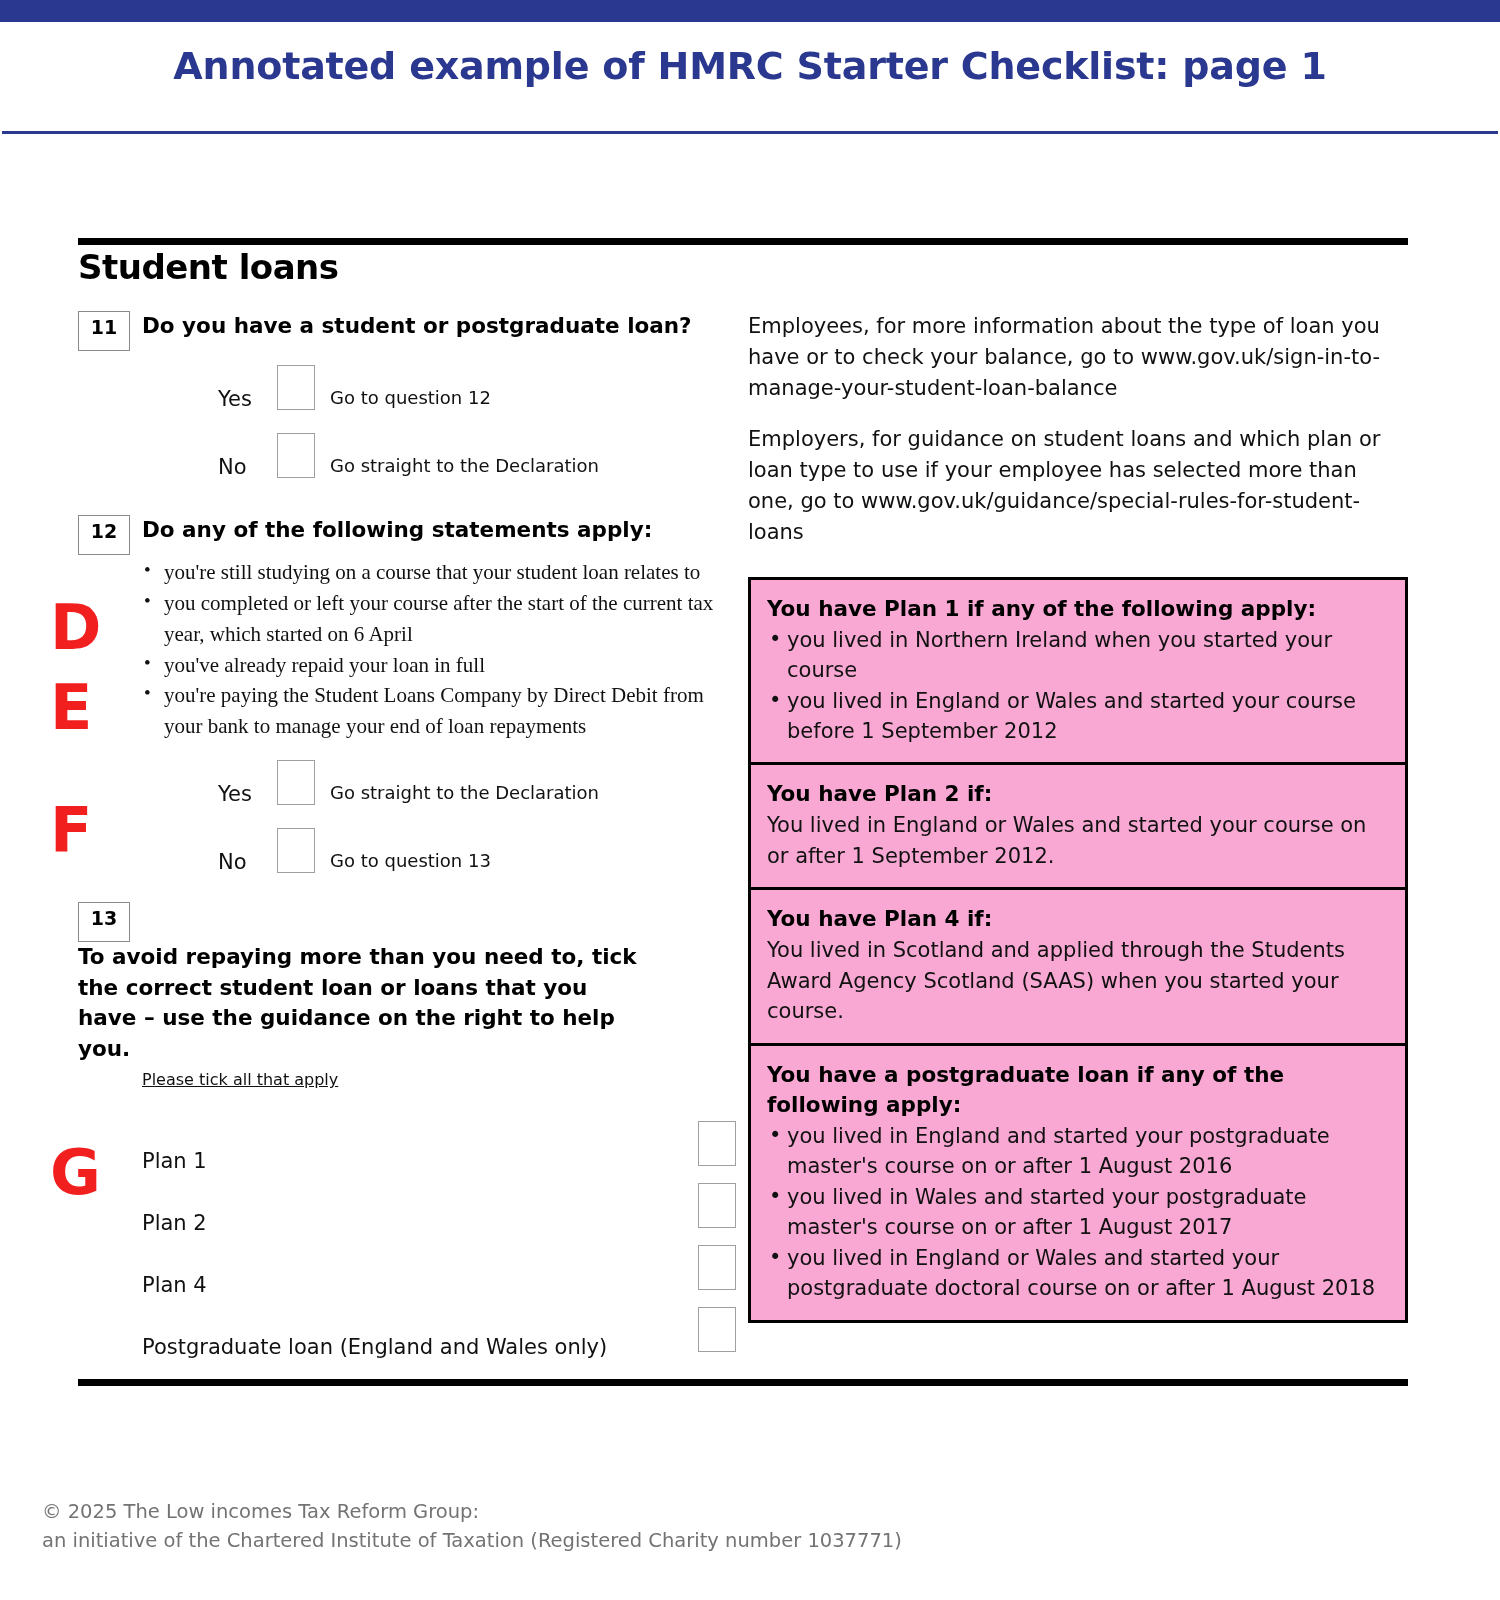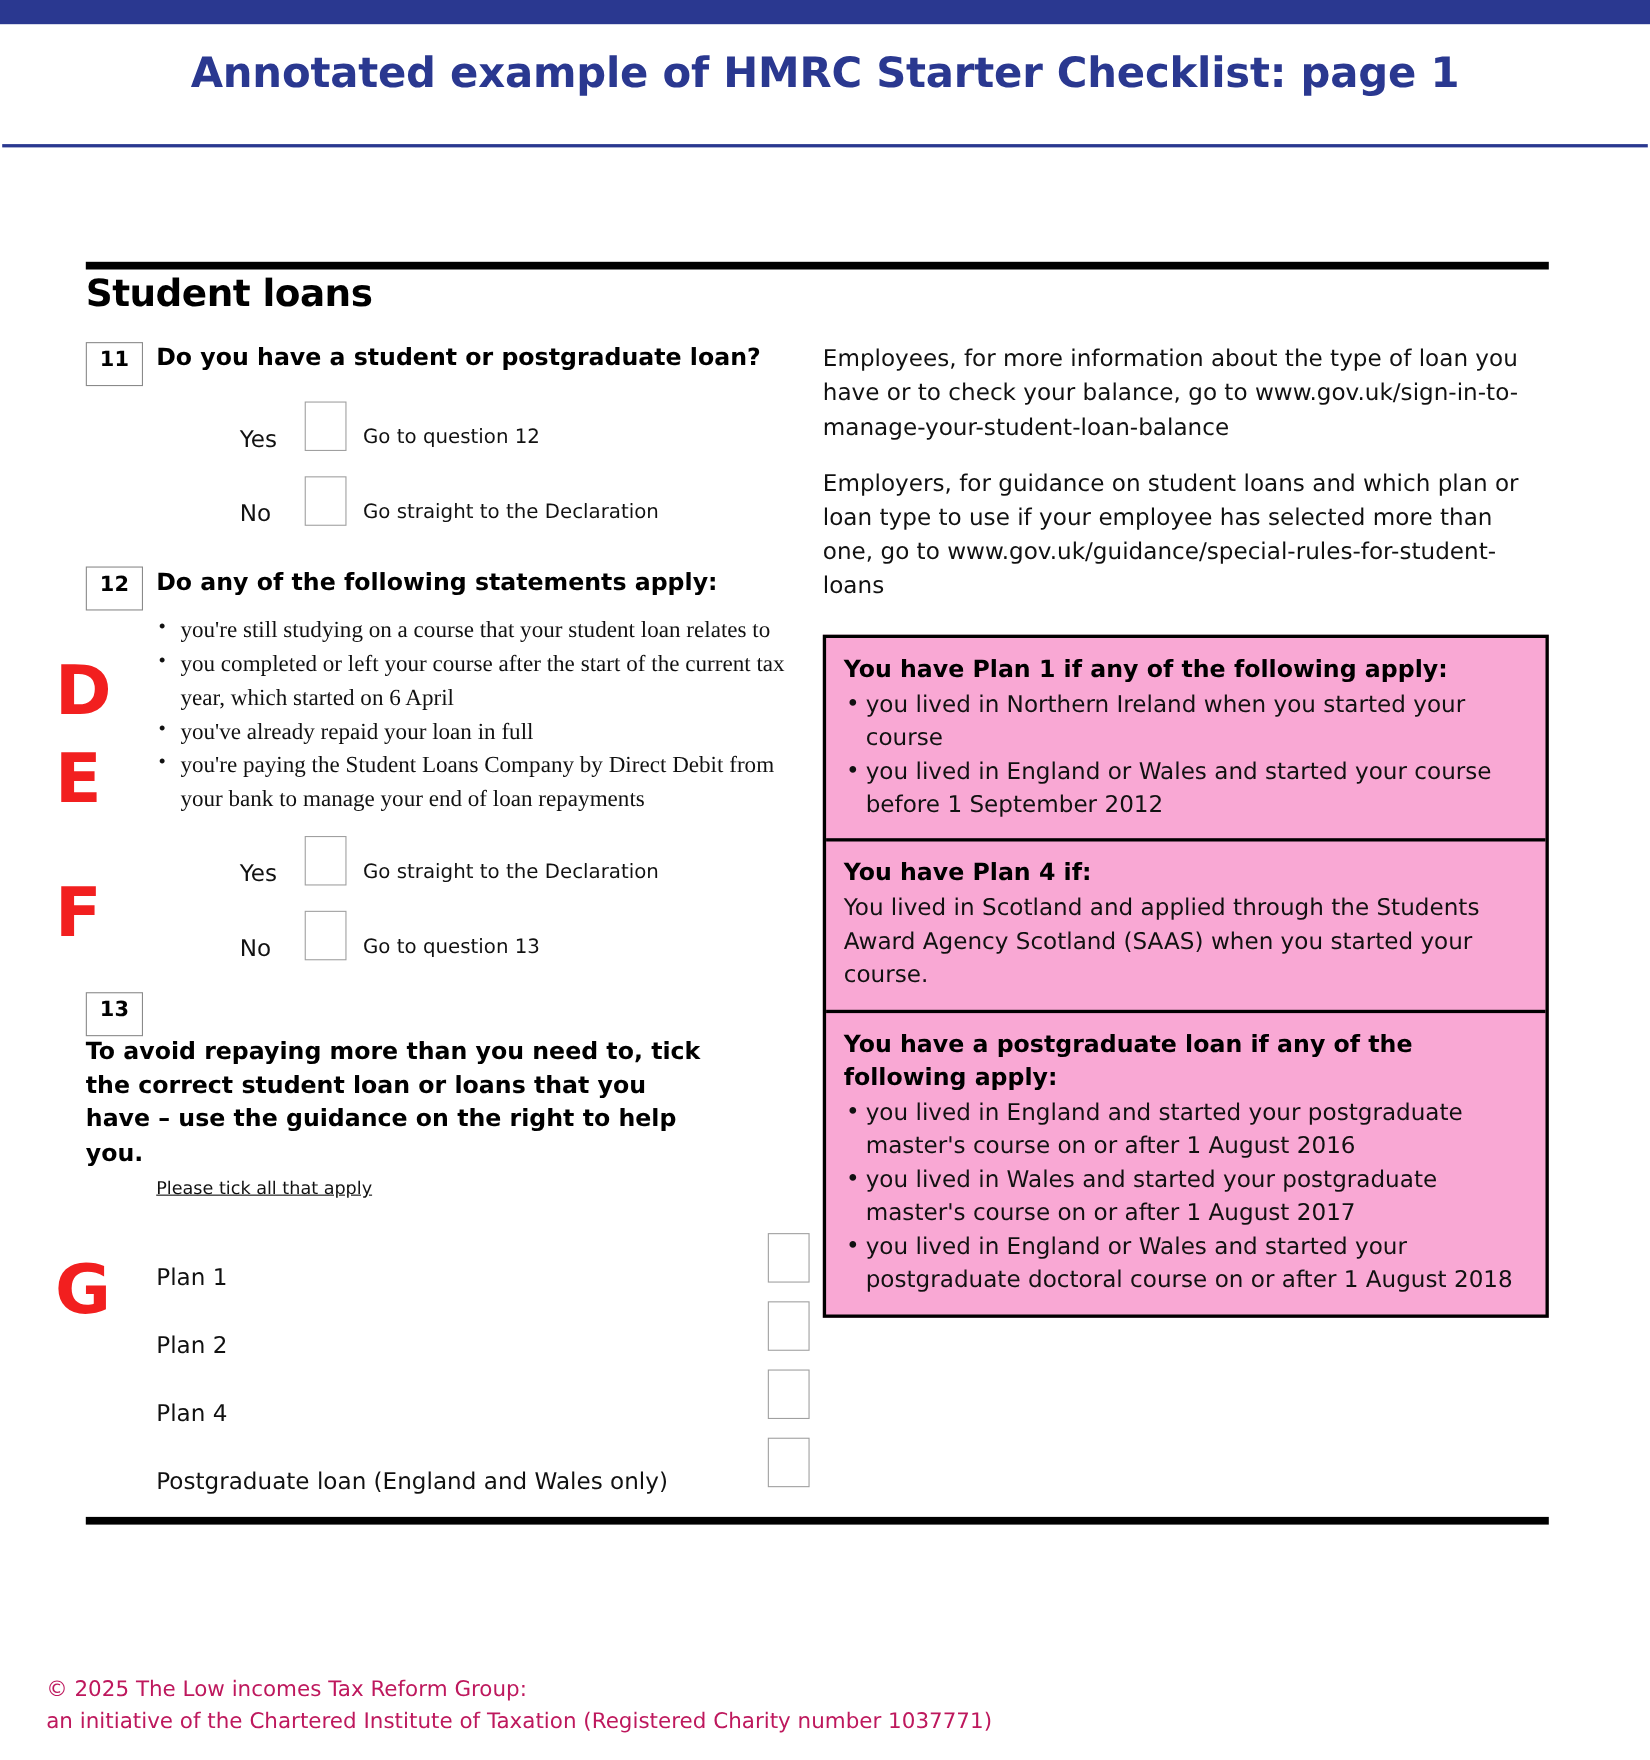--- a/index.html
+++ b/index.html
@@ -262,22 +262,21 @@
     top: -1px;
   }
 
   
   .footer {
     position: absolute;
     left: 42px;
     top: 1498px;
     font-size: 19.5px;
     line-height: 1.48;
-    color: #be185d;
-    margin-top: 24px;
+    color: #737373;
   }
 </style>
 </head>
 <body>
 
 <div class="top-band"></div>
 <div class="page-title">Annotated example of HMRC Starter Checklist: page 1</div>
 <div class="title-rule"></div>
 
 <div class="doc">
@@ -367,20 +366,24 @@
       <div class="guidance-box">
 
         <div class="gb-section">
           <div class="gb-head">You have Plan 1 if any of the following apply:</div>
           <ul class="gb-list">
             <li>you lived in Northern Ireland when you started your course</li>
             <li>you lived in England or Wales and started your course before 1 September 2012</li>
           </ul>
         </div>
 
+        <div class="gb-section">
+          <div class="gb-head">You have Plan 2 if:</div>
+          <div class="gb-body">You lived in England or Wales and started your course on or after 1 September 2012.</div>
+        </div>
 
         <div class="gb-section">
           <div class="gb-head">You have Plan 4 if:</div>
           <div class="gb-body">You lived in Scotland and applied through the Students Award Agency Scotland (SAAS) when you started your course.</div>
         </div>
 
         <div class="gb-section">
           <div class="gb-head">You have a postgraduate loan if any of the following apply:</div>
           <ul class="gb-list">
             <li>you lived in England and started your postgraduate master's course on or after 1 August 2016</li>

